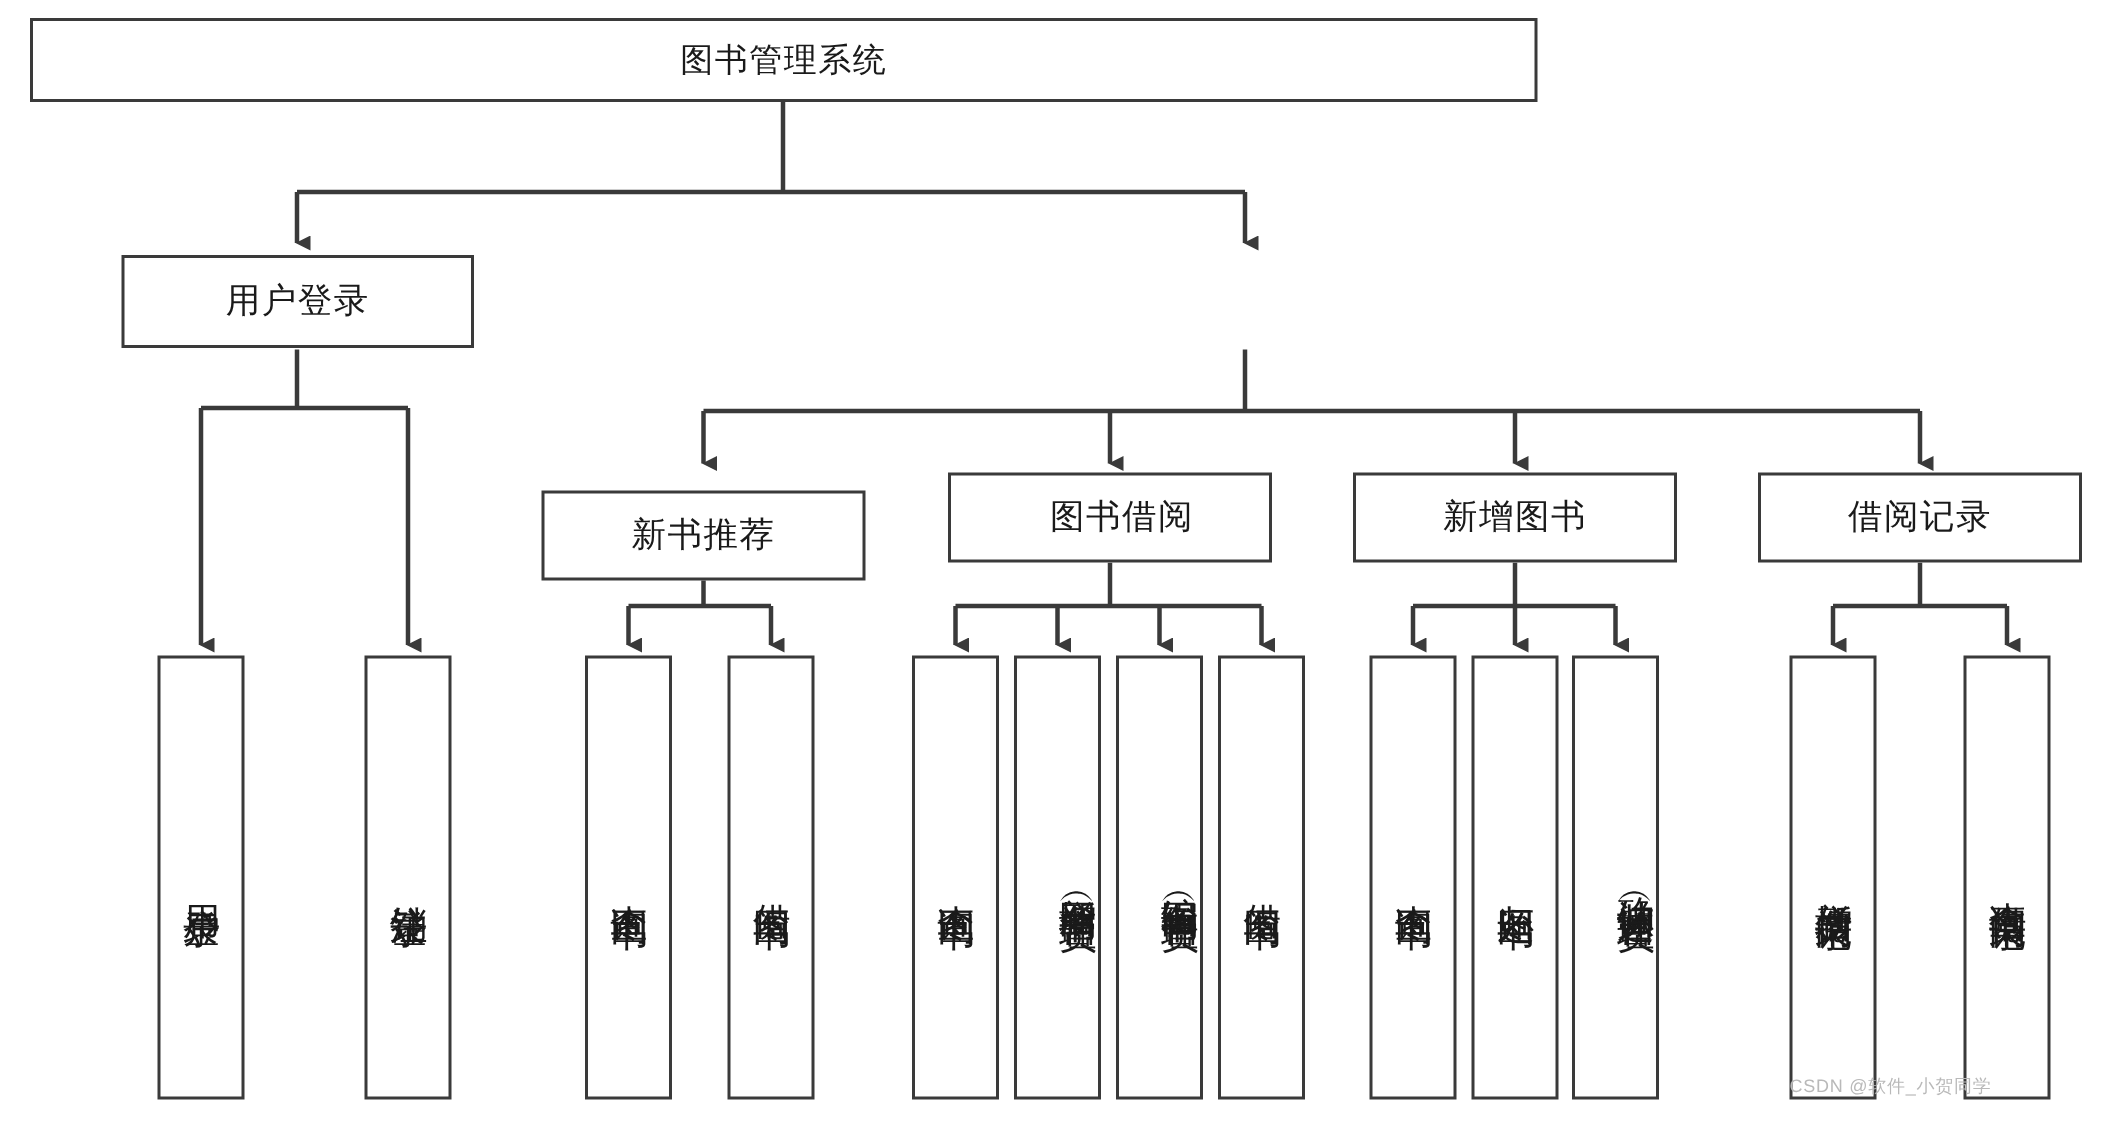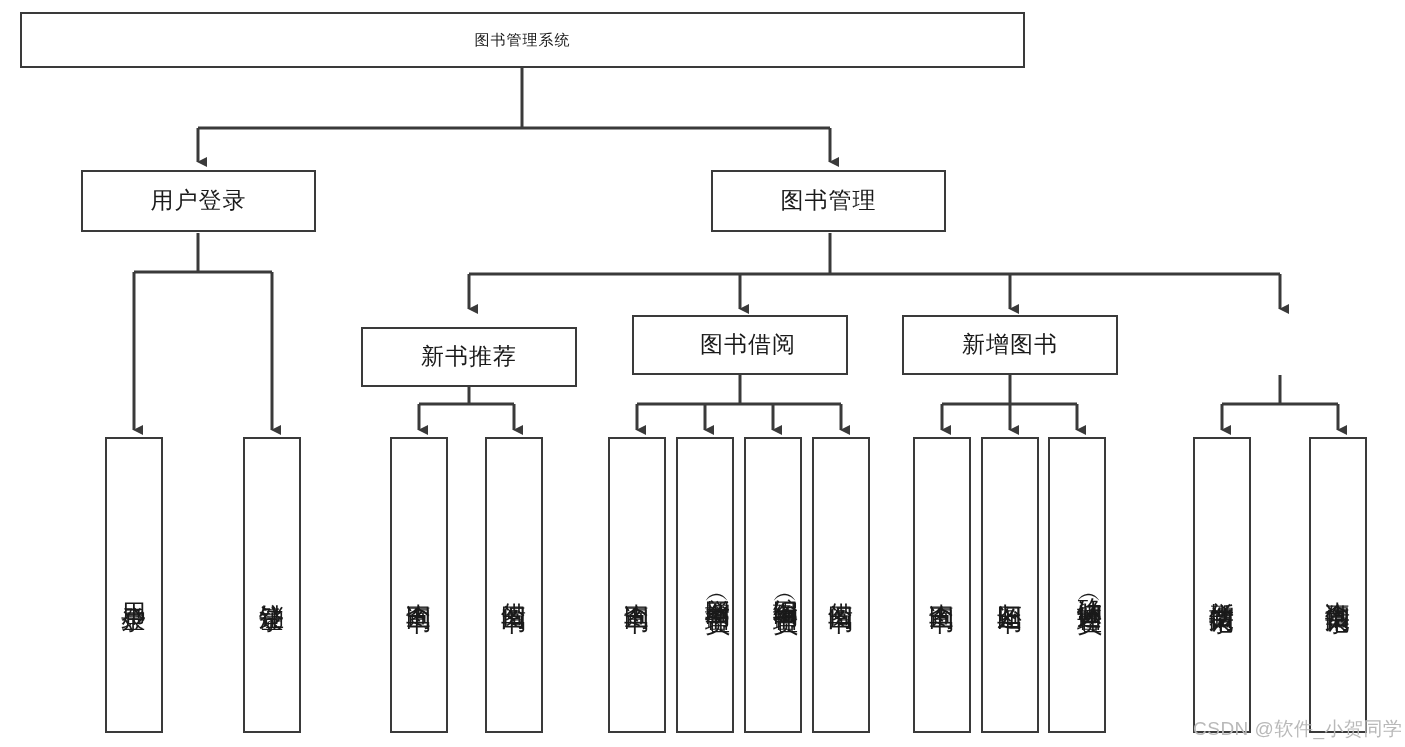--- a/index.html
+++ b/index.html
@@ -34,39 +34,39 @@
     align-items: center;
     justify-content: center;
     color: #1a1a1a;
   }
   .node-h {
     font-size: 23px;
     letter-spacing: 1px;
     line-height: 1.1;
   }
   .node-root {
-    font-size: 15px;
+    font-size: 22px;
   }
   .node-v {
     writing-mode: vertical-rl;
     text-orientation: upright;
     font-size: 25px;
     line-height: 1.12;
     letter-spacing: 2px;
     padding-top: 4px;
     align-items: flex-start;
     justify-content: center;
     white-space: nowrap;
   }
   .node-v.center-v {
     align-items: center;
   }
   .watermark {
     position: absolute;
-    font-size: 19px;
+    font-size: 12px;
     color: #b9b9b9;
     letter-spacing: 0.5px;
     white-space: nowrap;
     user-select: none;
   }
 </style>
 </head>
 <body>
 
 <div id="canvas">
@@ -131,25 +131,25 @@
       <path d="M1280,375 L1280,404"></path>
       <path d="M1222,404 L1338,404"></path>
       <path d="M1222,404 L1222,430" marker-end="url(#arrow)"></path>
       <path d="M1338,404 L1338,430" marker-end="url(#arrow)"></path>
     </g>
   </svg>
 
   <div class="node node-h node-root" style="left:20px; top:12px; width:1005px; height:56px;">图书管理系统</div>
 
   <div class="node node-h" style="left:81px; top:170px; width:235px; height:62px;">用户登录</div>
-  <div class="node node-h" style="left:711px; top:170px; width:235px; height:62px;">图书管理</div>
 
   <div class="node node-h" style="left:361px; top:315px; width:216px; height:60px;margin-top:12px;">新书推荐</div>
   <div class="node node-h" style="left:632px; top:315px; width:216px; height:60px;padding-left:16px;">图书借阅</div>
   <div class="node node-h" style="left:902px; top:315px; width:216px; height:60px;">新增图书</div>
+  <div class="node node-h" style="left:1172px; top:315px; width:216px; height:60px;">借阅记录</div>
 
   <div class="node node-v center-v" style="left:105px; top:437px; width:58px; height:296px;">用户登录</div>
   <div class="node node-v center-v" style="left:243px; top:437px; width:58px; height:296px;">注销登录</div>
 
   <div class="node node-v center-v" style="left:390px; top:437px; width:58px; height:296px;">查询图书</div>
   <div class="node node-v center-v" style="left:485px; top:437px; width:58px; height:296px;">借阅图书</div>
 
   <div class="node node-v center-v" style="left:608px; top:437px; width:58px; height:296px;">查询图书</div>
   <div class="node node-v" style="left:676px; top:437px; width:58px; height:296px;">新增图书（管理员）</div>
   <div class="node node-v" style="left:744px; top:437px; width:58px; height:296px;">编辑图书（管理员）</div>

